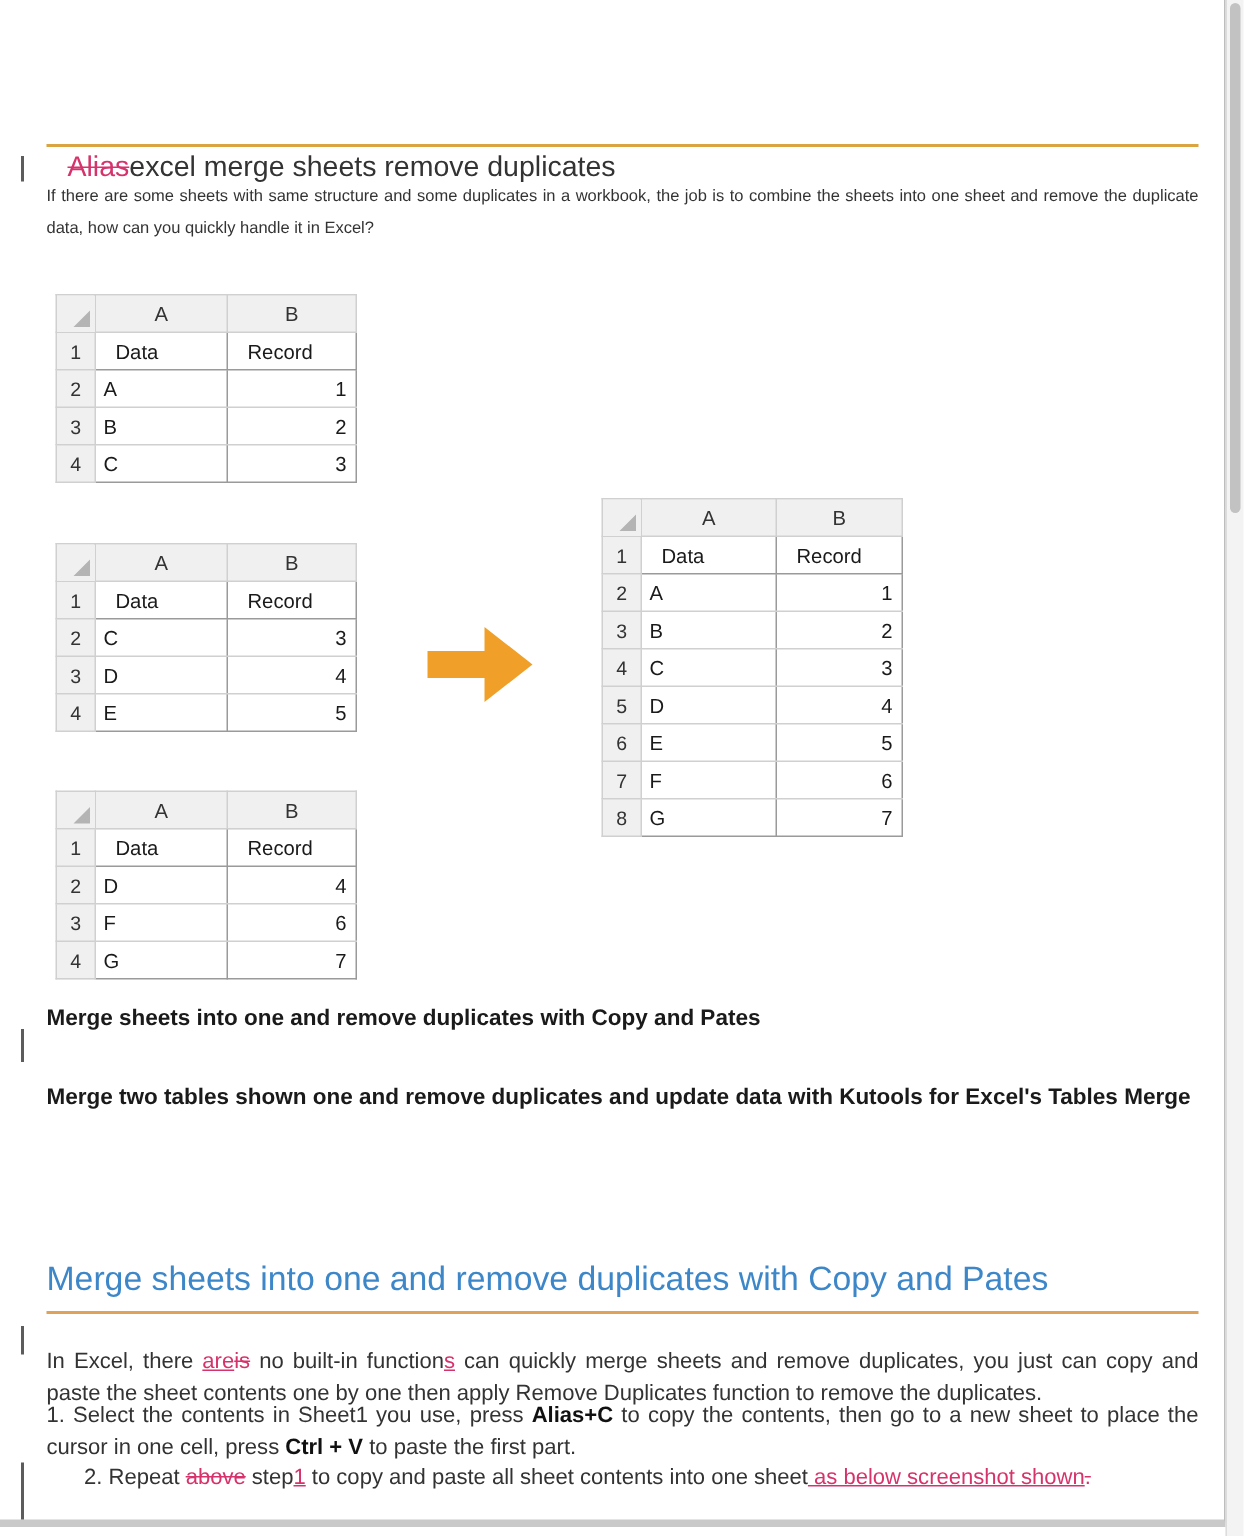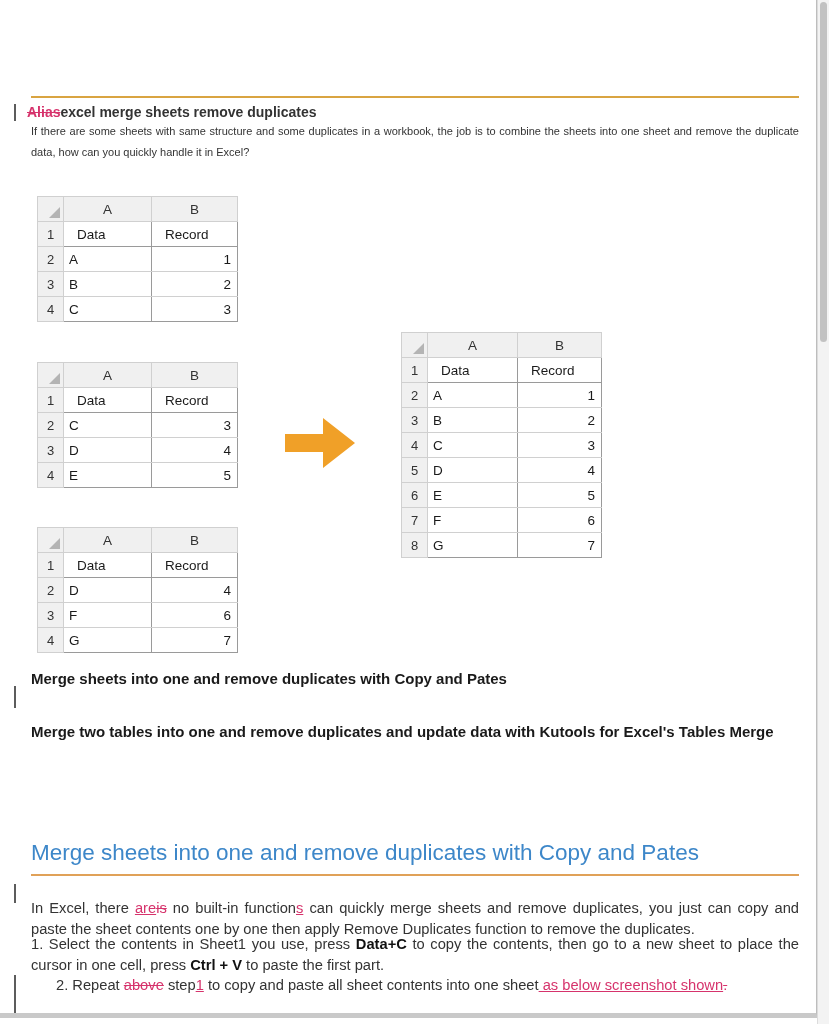--- a/index.html
+++ b/index.html
@@ -72,26 +72,25 @@
     position: absolute;
     left: 31px;
     top: 96px;
     width: 768px;
     height: 2px;
     background: #d9a441;
   }
 
   .alias-line {
     position: absolute;
-    left: 27px;
+    left: 45px;
     top: 102px;
-    font-size: 14px;
+    font-size: 19px;
     line-height: 20px;
     color: #333333;
-    font-weight: bold;
   }
   .del {
     color: #d6336c;
     text-decoration: line-through;
   }
   .ins {
     color: #d6336c;
     text-decoration: underline;
   }
 
@@ -401,32 +400,32 @@
       <td class="cellB">7</td>
     </tr>
   </tbody>
     </table>
 
   <div class="linklist" style="top:668px;">
     <div class="row">Merge sheets into one and remove duplicates with Copy and Pates</div>
   </div>
 
   <div class="linklist" style="top:721px;">
-    <div class="row wrap">Merge two tables into one and remove duplicates and update data with Kutools for Excel's Tables Merge</div>
+    <div class="row wrap">Merge two tables shown one and remove duplicates and update data with Kutools for Excel's Tables Merge</div>
   </div>
 
   <h2 class="sec-title">Merge sheets into one and remove duplicates with Copy and Pates</h2>
   <div class="sec-rule"></div>
 
   <div class="body-text" style="top:898px;">
     <span>In Excel, there </span><span class="ins">are</span><span class="del">is</span><span> no built-in function</span><span class="ins">s</span><span> can quickly merge sheets and remove duplicates, you just can copy and paste the sheet contents one by one then apply Remove Duplicates function to remove the duplicates.</span>
   </div>
 
   <div class="body-text" style="top:934px;">
-    <span>1. Select the contents in Sheet1 you use, press </span><b>Data+C</b><span> to copy the contents, then go to a new sheet to place the cursor in one cell, press </span><b>Ctrl + V</b><span> to paste the first part.</span>
+    <span>1. Select the contents in Sheet1 you use, press </span><b>Alias+C</b><span> to copy the contents, then go to a new sheet to place the cursor in one cell, press </span><b>Ctrl + V</b><span> to paste the first part.</span>
   </div>
 
   <div class="body-text" style="top:975px;margin-left:25px;">
     <span>2. Repeat </span><span class="del">above</span><span> step</span><span class="ins">1</span><span> to copy and paste all sheet contents into one sheet</span><span class="ins"> as below screenshot shown</span><span class="del">.</span>
   </div>
 
 </div>
 
 <div class="scrollbar-track">
   <div class="scrollbar-thumb"></div>

